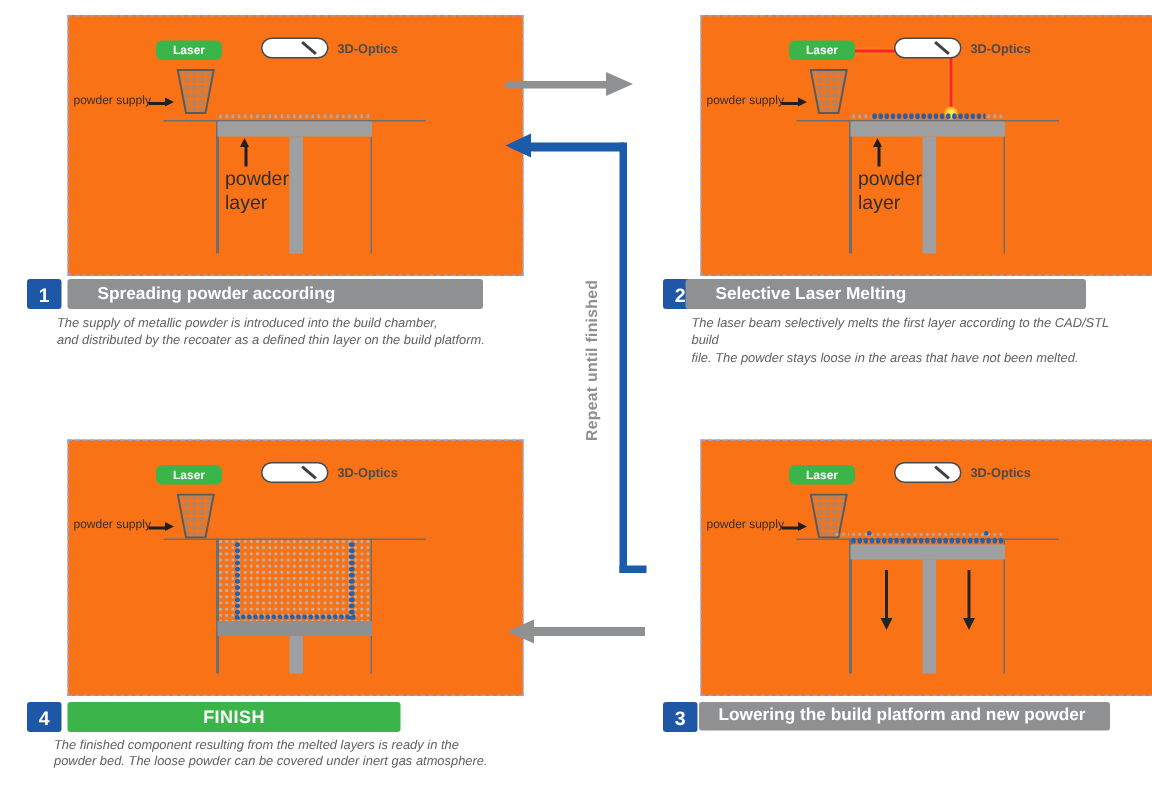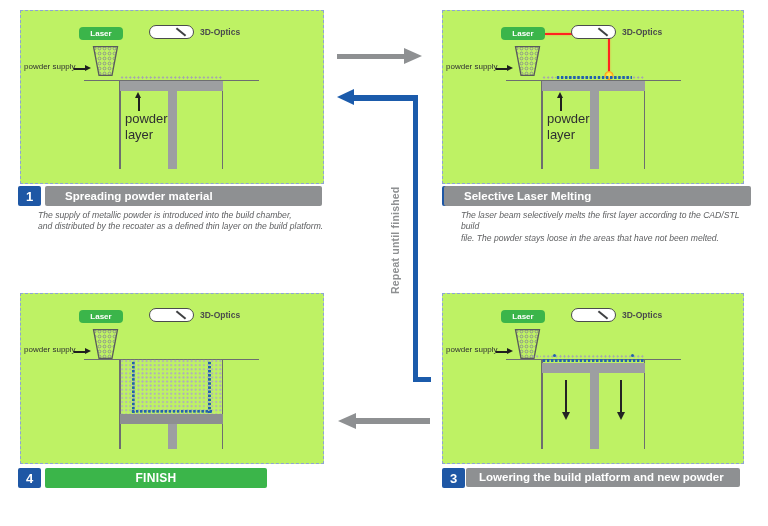--- a/index.html
+++ b/index.html
@@ -1,21 +1,21 @@
 <!DOCTYPE html>
 <html><head>
 <meta charset="utf-8">
 <style>
   html,body{margin:0;padding:0;background:#fff;}
   .stage{position:relative;width:768px;height:526px;background:#fff;overflow:hidden;
          font-family:"Liberation Sans",sans-serif;}
   .abs{position:absolute;}
 
   
-  .panel{position:absolute;border:1px dashed #8ea3d6;background:#bef264;}
+  .panel{position:absolute;border:1px dashed #8ea3d6;background:#f97316;margin-left:25px;}
 
   
   .numbadge{position:absolute;width:23px;height:20px;background:#1e57a5;border-radius:2px;
             color:#fff;font-size:13px;font-weight:bold;display:flex;align-items:center;justify-content:center;}
   .titlebar{position:absolute;height:20px;background:#8e9092;border-radius:2px;color:#fff;
             font-size:11.5px;font-weight:bold;line-height:20px;padding-left:20px;box-sizing:border-box;}
   .titlebar.tight{padding-left:13px;height:19px;line-height:19px;}
   .titlebar.green{background:#3bb54a;text-align:center;padding-left:0;font-size:12px;letter-spacing:.3px;}
   .caption{position:absolute;font-size:8.6px;font-style:italic;color:#5f6062;line-height:1.32;white-space:pre-line;}
 
@@ -92,21 +92,21 @@
     <div class="wall" style="left:200.5px;top:68.5px;height:89px"></div>
     <div class="abs dots-gray" style="left:99px;top:64.3px;width:103px;height:4.6px"></div>
     <div class="slab" style="top:70px"></div>
     <div class="tcol" style="top:80px;height:77.5px"></div>
     <div class="tri tri-up-xs" style="left:113.6px;top:80.5px"></div>
     <div class="layer-shaft"></div>
     <div class="layer-label">powder
 layer</div>
   </div>
   <div class="numbadge" style="left:18px;top:186px">1</div>
-  <div class="titlebar" style="left:45px;top:186px;width:277px">Spreading powder material</div>
+  <div class="titlebar" style="left:45px;top:186px;width:277px">Spreading powder according</div>
   <div class="caption" style="left:38px;top:210px;width:292px">The supply of metallic powder is introduced into the build chamber,
 and distributed by the recoater as a defined thin layer on the build  platform.</div>
 
   <div class="panel" style="left:442px;top:10px;width:300px;height:172px">
     <div class="beam" style="left:102px;top:21.8px;width:64px;height:1.8px"></div>
     <div class="beam" style="left:164.8px;top:22px;width:1.8px;height:43px"></div>
     <div class="impact" style="left:161px;top:60px"></div>
     <div class="laser-badge">Laser</div>
     <div class="optics-box">
       <div class="mirror"></div>
@@ -125,21 +125,21 @@
     <div class="abs dots-blue" style="left:113px;top:64px;width:76px;height:5px"></div>
     <div class="abs dots-gray" style="left:189px;top:64.3px;width:13px;height:4.6px"></div>
     <div class="slab" style="top:70px"></div>
     <div class="tcol" style="top:80px;height:77.5px"></div>
     <div class="tri tri-up-xs" style="left:113.6px;top:80.5px"></div>
     <div class="layer-shaft"></div>
     <div class="layer-label">powder
 layer</div>
   </div>
   <div class="numbadge" style="left:442px;top:186px">2</div>
-  <div class="titlebar" style="left:444px;top:186px;width:307px">Selective Laser Melting</div>
+  <div class="titlebar" style="left:457px;top:186px;width:267px">Selective Laser Melting</div>
   <div class="caption" style="left:461px;top:210px;width:295px">The laser beam selectively melts the first layer according to the CAD/STL build
 file. The powder stays loose in the areas that have not been melted.</div>
 
   <div class="panel" style="left:442px;top:293px;width:300px;height:169px">
     <div class="laser-badge">Laser</div>
     <div class="optics-box">
       <div class="mirror"></div>
     </div>
     <div class="optics-label">3D-Optics</div>
     <div class="supply-label">powder supply</div>
@@ -183,20 +183,22 @@
     <div class="wall" style="left:200.5px;top:64.5px;height:90.5px"></div>
     <div class="abs grid-gray" style="left:99px;top:64.8px;width:103px;height:55.5px"></div>
     <div class="abs dots-blue" style="left:109.5px;top:66.5px;width:4.6px;height:52px;background-size:4.6px 4.1px"></div>
     <div class="abs dots-blue" style="left:186px;top:66.5px;width:4.6px;height:52px;background-size:4.6px 4.1px"></div>
     <div class="abs dots-blue" style="left:109.5px;top:114.6px;width:81px;height:4.6px"></div>
     <div class="slab" style="top:120.3px;background:#8d8f91"></div>
     <div class="tcol" style="top:130.3px;height:24.7px"></div>
   </div>
   <div class="numbadge" style="left:18px;top:468px">4</div>
   <div class="titlebar green" style="left:45px;top:468px;width:222px">FINISH</div>
+  <div class="caption" style="left:36px;top:491px;width:295px">The finished component resulting from the melted layers is ready in the
+powder bed. The loose powder can be covered under inert gas atmosphere.</div>
 
   <div class="gray-shaft" style="left:337px;top:53.5px;width:68px;height:5.4px"></div>
   <div class="tri tri-right-big" style="left:404px;top:47.8px"></div>
 
   <div class="tri tri-left-blue" style="left:337px;top:89.2px"></div>
   <div class="blue-shaft" style="left:354px;top:95.2px;width:62px;height:5.4px"></div>
   <div class="blue-shaft" style="left:412.6px;top:95.2px;width:5.4px;height:287px"></div>
   <div class="blue-shaft" style="left:412.6px;top:377px;width:18.5px;height:5.4px"></div>
   <div class="repeat-label">Repeat until finished</div>
 

